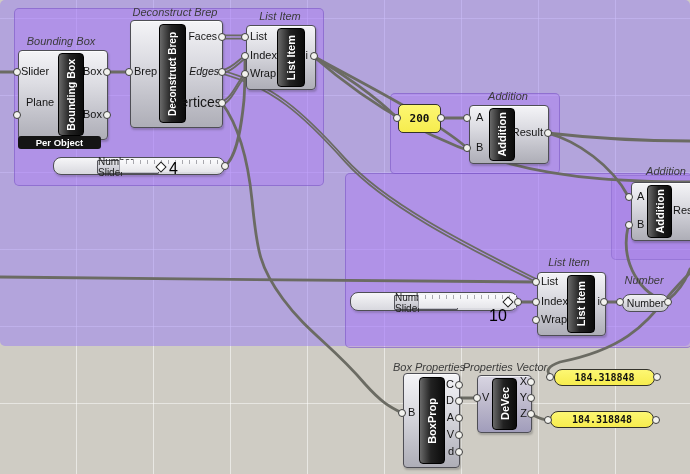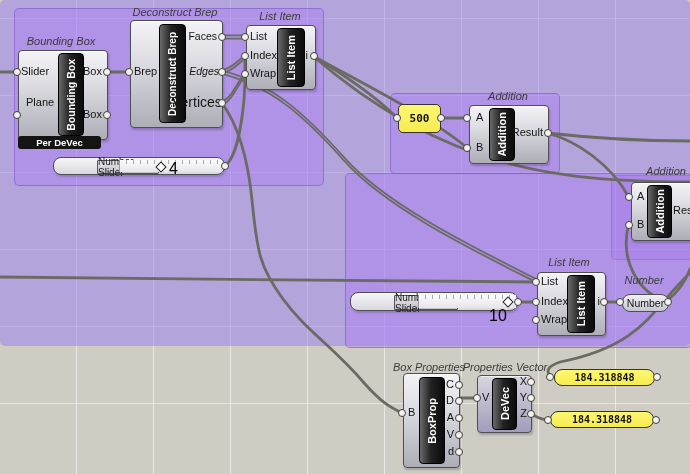--- a/index.html
+++ b/index.html
@@ -102,21 +102,21 @@
 
   <div class="glabel" style="left:61px;top:35px;">Bounding Box</div>
   <div class="comp" style="left:18px;top:50px;width:88px;height:88px;"></div>
   <div class="capsule" style="left:58px;top:53px;width:24px;height:81px;font-size:10.5px;">
       <span>Bounding Box</span>
     </div>
   <div class="port" style="left:21px;top:65px;">Slider</div>
   <div class="port" style="left:26px;top:96px;">Plane</div>
   <div class="port r" style="left:76px;top:65px;width:26px;">Box</div>
   <div class="port r" style="left:76px;top:108px;width:26px;">Box</div>
-  <div class="tag" style="left:18px;top:136px;width:83px;height:13px;">Per DeVec</div>
+  <div class="tag" style="left:18px;top:136px;width:83px;height:13px;">Per Object</div>
 
   <div class="glabel" style="left:175px;top:6px;">Deconstruct Brep</div>
   <div class="comp" style="left:130px;top:20px;width:91px;height:106px;"></div>
   <div class="capsule" style="left:159px;top:24px;width:25px;height:97px;font-size:10px;">
       <span>Deconstruct Brep</span>
     </div>
   <div class="port" style="left:134px;top:65px;">Brep</div>
   <div class="port r" style="left:174px;top:30px;width:43px;font-size:10.5px;">Faces</div>
   <div class="port r" style="left:176px;top:65px;width:43px;font-size:10.5px;font-style:italic;">Edges</div>
   <div class="port r" style="left:172px;top:96px;width:45px;font-size:14px;">Vertices</div>
@@ -131,21 +131,21 @@
   <div class="port" style="left:250px;top:67px;">Wrap</div>
   <div class="port r" style="left:296px;top:49px;width:12px;">i</div>
 
   <div class="slider" style="left:53px;top:157px;width:172px;height:18px;">
     <div class="labelbox" style="left:3px;top:1.5px;width:60px;height:12px;">Number Slider</div>
     <div class="track" style="left:65px;top:1.5px;width:101px;height:12px;"></div>
   </div>
   <div class="diamond" style="left:157px;top:163px;"></div>
   <div class="slider val" style="left:169px;top:160px;border:none;background:none;box-shadow:none;">4</div>
 
-  <div class="panel" style="left:398px;top:104px;width:43px;height:29px;font-size:11px;border-radius:5px;">500</div>
+  <div class="panel" style="left:398px;top:104px;width:43px;height:29px;font-size:11px;border-radius:5px;">200</div>
 
   <div class="glabel" style="left:508px;top:90px;">Addition</div>
   <div class="comp" style="left:469px;top:105px;width:78px;height:57px;"></div>
   <div class="capsule" style="left:489px;top:108px;width:24px;height:51px;">
       <span>Addition</span>
     </div>
   <div class="port" style="left:476px;top:111px;">A</div>
   <div class="port" style="left:476px;top:141px;">B</div>
   <div class="port r" style="left:509px;top:126px;width:34px;">Result</div>
 

